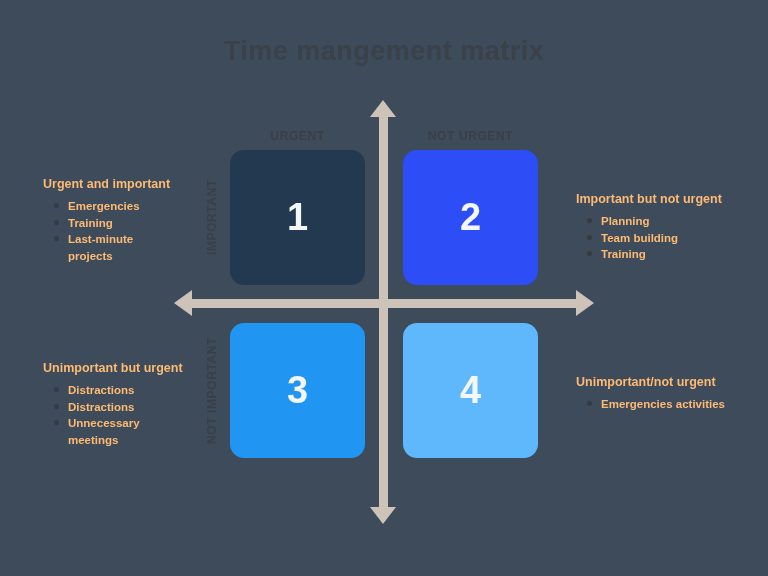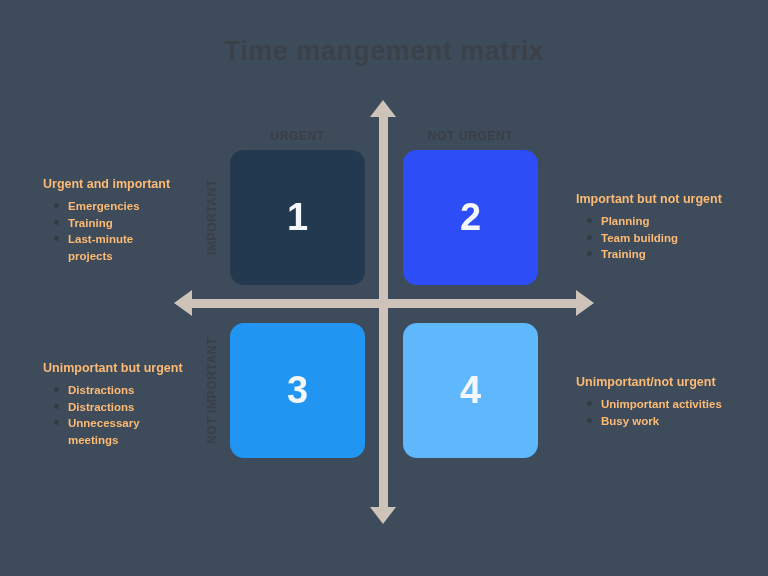--- a/index.html
+++ b/index.html
@@ -228,22 +228,18 @@
         <span class="txt">Unnecessary meetings</span>
       </li>
     </ul>
   </div>
 
   <div class="note br">
     <h3>Unimportant/not urgent</h3>
     <ul>
       <li>
         <span class="dot"></span>
-        <span class="txt">Unimportant activities</span>
-      </li>
-      <li>
-        <span class="dot"></span>
-        <span class="txt">Busy work</span>
+        <span class="txt">Emergencies activities</span>
       </li>
     </ul>
   </div>
 
 </div>
 
 </body></html>

